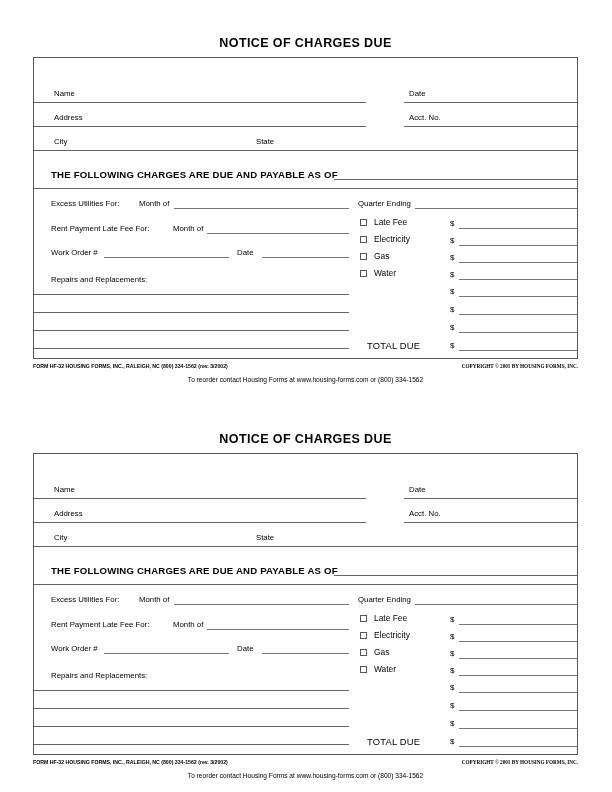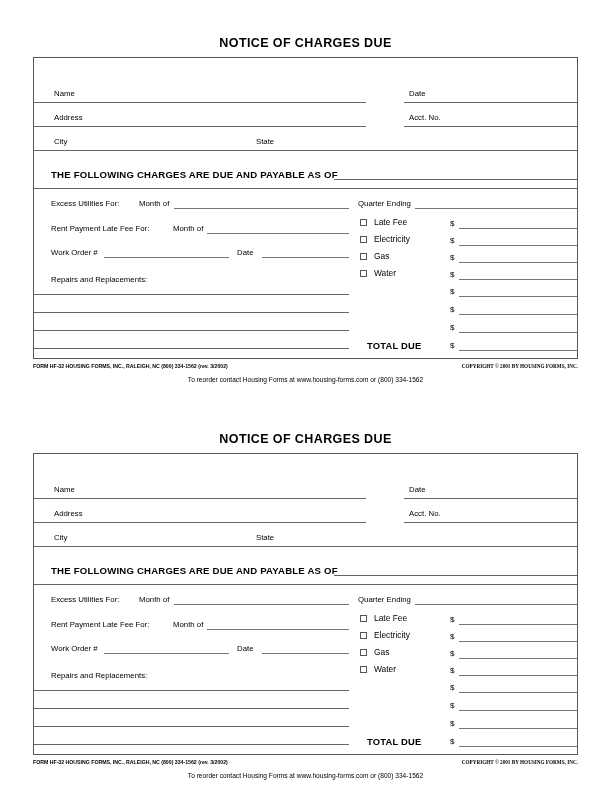--- a/index.html
+++ b/index.html
@@ -66,21 +66,21 @@
   .lbl-head {
     position: absolute;
     font-size: 9.6px;
     font-weight: bold;
     white-space: nowrap;
     letter-spacing: 0.2px;
   }
   .lbl-total {
     position: absolute;
     font-size: 9.4px;
-    font-weight: bold;
+    font-weight: normal;
     white-space: nowrap;
     letter-spacing: 0.2px;
   }
   .lbl-cb {
     position: absolute;
     font-size: 8.4px;
     white-space: nowrap;
   }
   .dollar {
     position: absolute;

